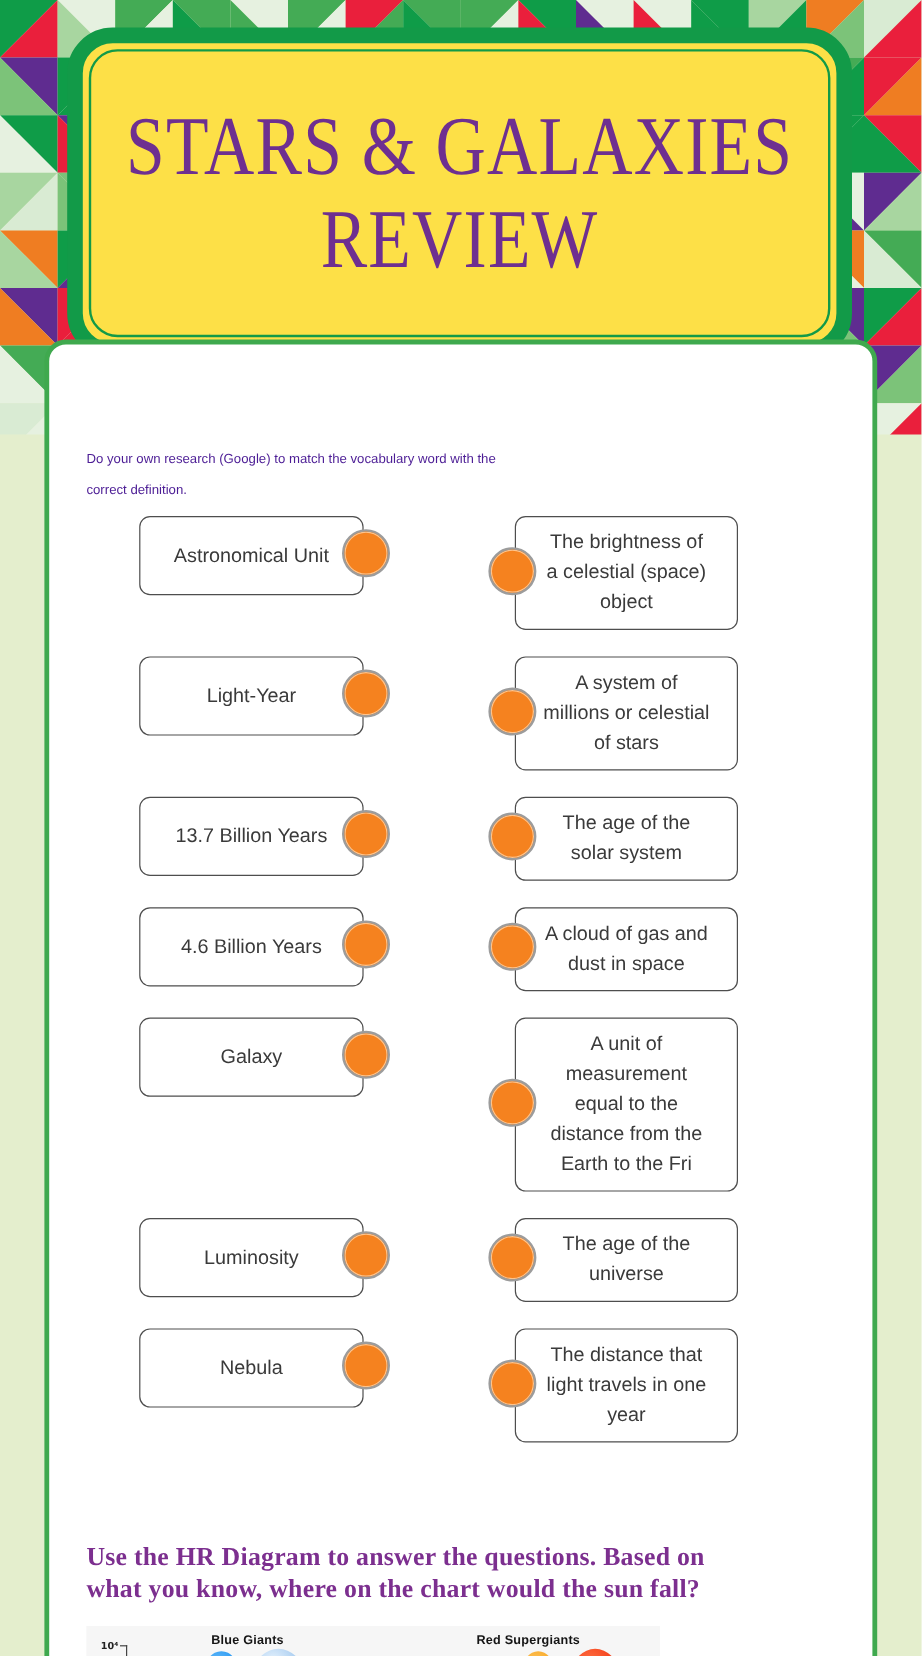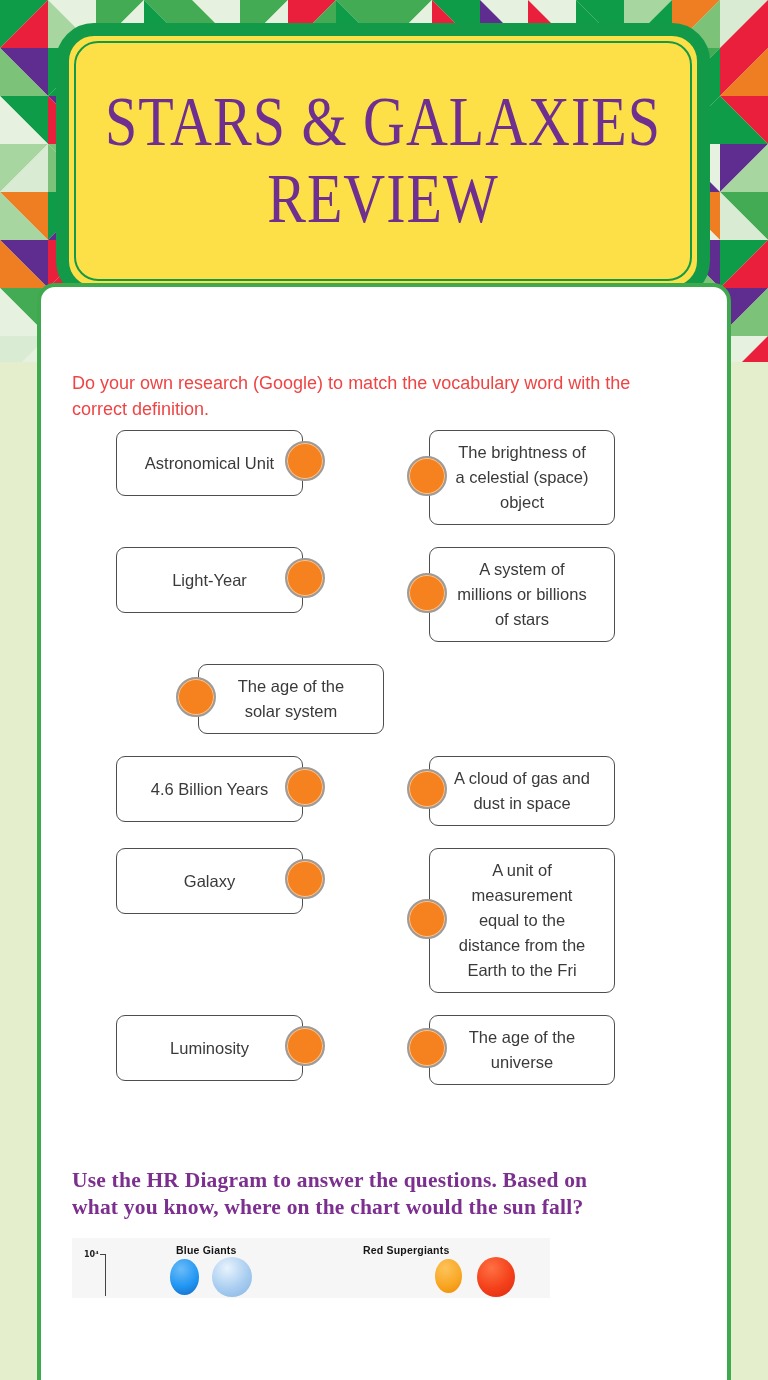--- a/index.html
+++ b/index.html
@@ -36,21 +36,21 @@
     color:var(--purple);text-align:center;
     transform:scaleY(1.2);
   }
 
   .main-card{
     position:absolute;left:37px;top:283px;width:694px;height:1150px;
     background:#fff;border:4px solid var(--green2);border-radius:18px;
     z-index:3;padding:83px 31px 0 31px;
   }
   .instructions{
-    margin:0;font-size:18px;line-height:26px;color:#ef4444;
+    margin:0;font-size:11px;line-height:26px;color:#4c1d95;
     white-space:pre-line;
   }
   .rows{margin-top:8px;}
   .row{display:flex;align-items:flex-start;margin-bottom:22px;}
   .mbox{
     position:relative;background:#fff;border:1px solid #4e4e4e;border-radius:9px;
     display:flex;align-items:center;justify-content:center;text-align:center;
     color:#3a3a3a;font-size:16.5px;line-height:25px;
   }
   .term{margin-left:44px;width:187px;height:66px;}
@@ -75,21 +75,21 @@
     position:relative;margin-top:9px;width:478px;height:60px;
     background:#f6f6f6;overflow:hidden;
   }
   .ytick{position:absolute;left:12px;top:12px;font-size:8px;font-weight:bold;color:#222;
     font-family:"DejaVu Sans",sans-serif;}
   .axis{position:absolute;left:28px;top:16px;width:6px;height:42px;
     border-top:1.6px solid #444;border-right:1.6px solid #444;}
   .star-label{position:absolute;top:6px;font-size:10.5px;font-weight:bold;color:#151515;
     font-family:"Liberation Sans",sans-serif;letter-spacing:0.2px;}
   .bg-label{left:104px;}
-  .rs-label{left:291px;}
+  .rs-label{left:325px;}
   .star{position:absolute;border-radius:50%;}
   .blue1{left:98px;top:21px;width:29px;height:36px;
     background:radial-gradient(circle at 38% 28%,#6cbcf8 0%,#2196f3 55%,#1565c0 100%);}
   .blue2{left:140px;top:19px;width:40px;height:40px;
     background:radial-gradient(circle at 38% 28%,#e8f3fd 0%,#a9cdf0 55%,#82b4e4 100%);}
   .orange1{left:363px;top:21px;width:27px;height:34px;
     background:radial-gradient(circle at 38% 28%,#fdc35b 0%,#f9a825 55%,#ef8a00 100%);}
   .red1{left:405px;top:19px;width:38px;height:40px;
     background:radial-gradient(circle at 38% 28%,#ff7043 0%,#f4401a 55%,#d92a10 100%);}
 </style>
@@ -379,26 +379,30 @@
           <div class="handle"></div>
         </div>
       </div>
       <div class="row">
         <div class="mbox term">
           <span>Light-Year</span>
           <div class="handle"></div>
         </div>
         <div class="mbox def">
           <span>A system of
-millions or billions
+millions or celestial
 of stars</span>
           <div class="handle"></div>
         </div>
       </div>
       <div class="row">
+        <div class="mbox term">
+          <span>13.7 Billion Years</span>
+          <div class="handle"></div>
+        </div>
         <div class="mbox def">
           <span>The age of the
 solar system</span>
           <div class="handle"></div>
         </div>
       </div>
       <div class="row">
         <div class="mbox term">
           <span>4.6 Billion Years</span>
           <div class="handle"></div>
@@ -424,20 +428,32 @@
         </div>
       </div>
       <div class="row">
         <div class="mbox term">
           <span>Luminosity</span>
           <div class="handle"></div>
         </div>
         <div class="mbox def">
           <span>The age of the
 universe</span>
+          <div class="handle"></div>
+        </div>
+      </div>
+      <div class="row">
+        <div class="mbox term">
+          <span>Nebula</span>
+          <div class="handle"></div>
+        </div>
+        <div class="mbox def">
+          <span>The distance that
+light travels in one
+year</span>
           <div class="handle"></div>
         </div>
       </div>
     </div>
 
   <h2 class="question">Use the HR Diagram to answer the questions.   Based on
 what you know, where on the chart would the sun fall?</h2>
 
   <div class="hr-strip">
     <span class="ytick">10⁴</span>

